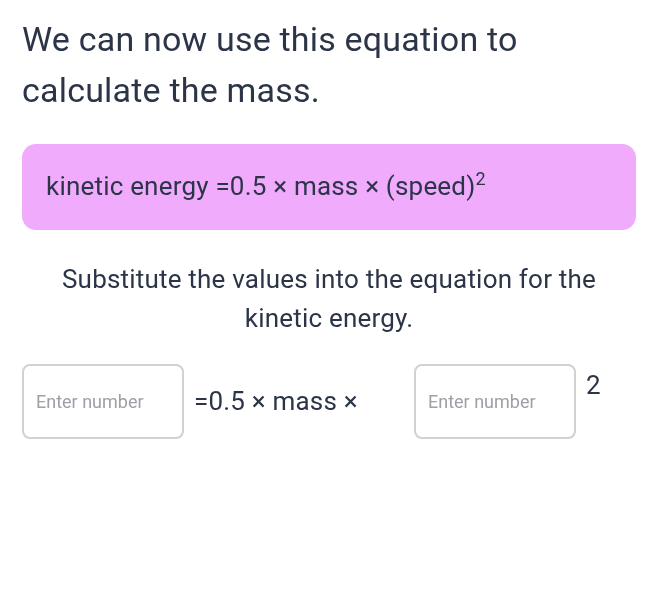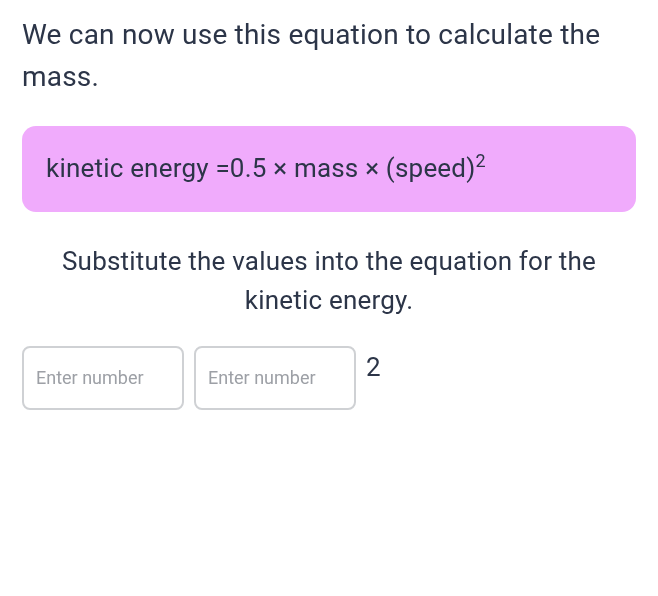--- a/index.html
+++ b/index.html
@@ -9,21 +9,21 @@
     }
     body {
       font-family: -apple-system, BlinkMacSystemFont, 'Segoe UI', Roboto, Helvetica, Arial, sans-serif;
       width: 658px;
       height: 596px;
       padding: 14px 22px;
       color: #2c3548;
       background: #ffffff;
     }
     .intro-text {
-      font-size: 28px;
+      font-size: 34px;
       line-height: 1.5;
       color: #2c3548;
       margin-bottom: 28px;
       letter-spacing: 0.2px;
     }
     .formula-box {
       background: #f0abfc;
       border-radius: 14px;
       padding: 22px 24px;
       margin-bottom: 30px;
@@ -47,21 +47,21 @@
       letter-spacing: 0.2px;
       text-align: center;
     }
     .equation-row {
       display: flex;
       align-items: center;
       gap: 10px;
     }
     .input-box {
       width: 162px;
-      height: 64px;
+      height: 75px;
       border: 2px solid #cfd1d4;
       border-radius: 8px;
       padding: 12px 12px;
       font-size: 18px;
       color: #9da0a6;
       font-family: inherit;
       outline: none;
       background: #ffffff;
     }
     .input-box::placeholder {
@@ -89,15 +89,16 @@
 <div class="formula-box">
   <div class="formula-text">
     <span>kinetic energy =0.5 × mass × (speed)</span><sup>2</sup>
   </div>
 </div>
 
 <p class="instruction-text">Substitute the values into the equation for the kinetic energy.</p>
 
 <div class="equation-row">
   <input type="text" class="input-box" placeholder="Enter number" style="">
+  <div class="equation-middle">=0.5 × mass ×</div>
   <input type="text" class="input-box" placeholder="Enter number" style="">
   <span class="exponent">2</span>
 </div>
 
 </body></html>

